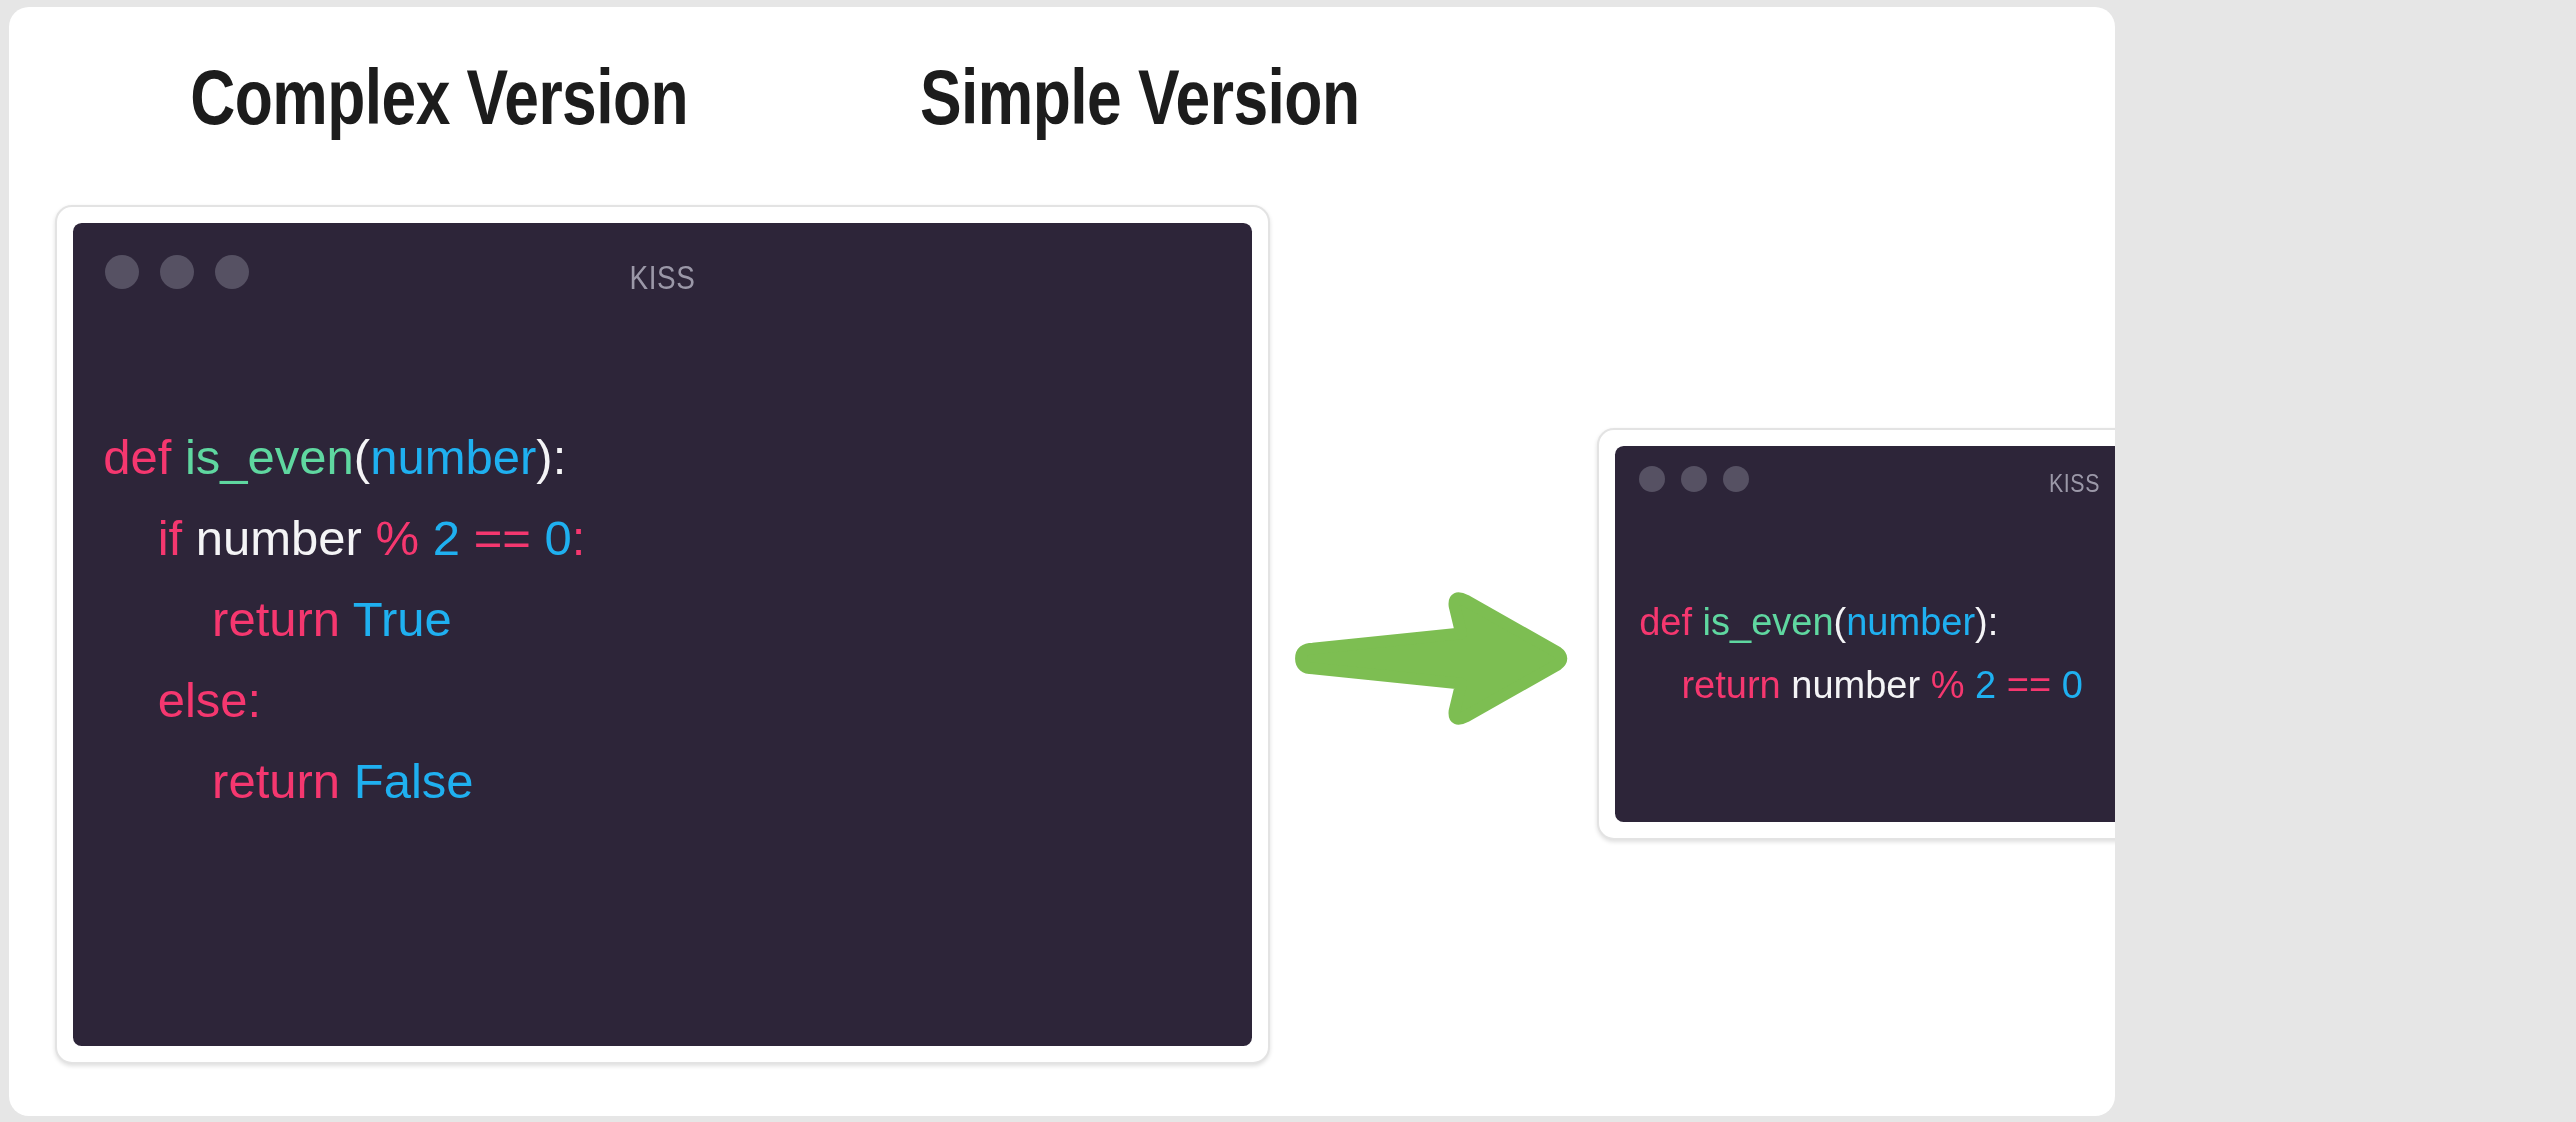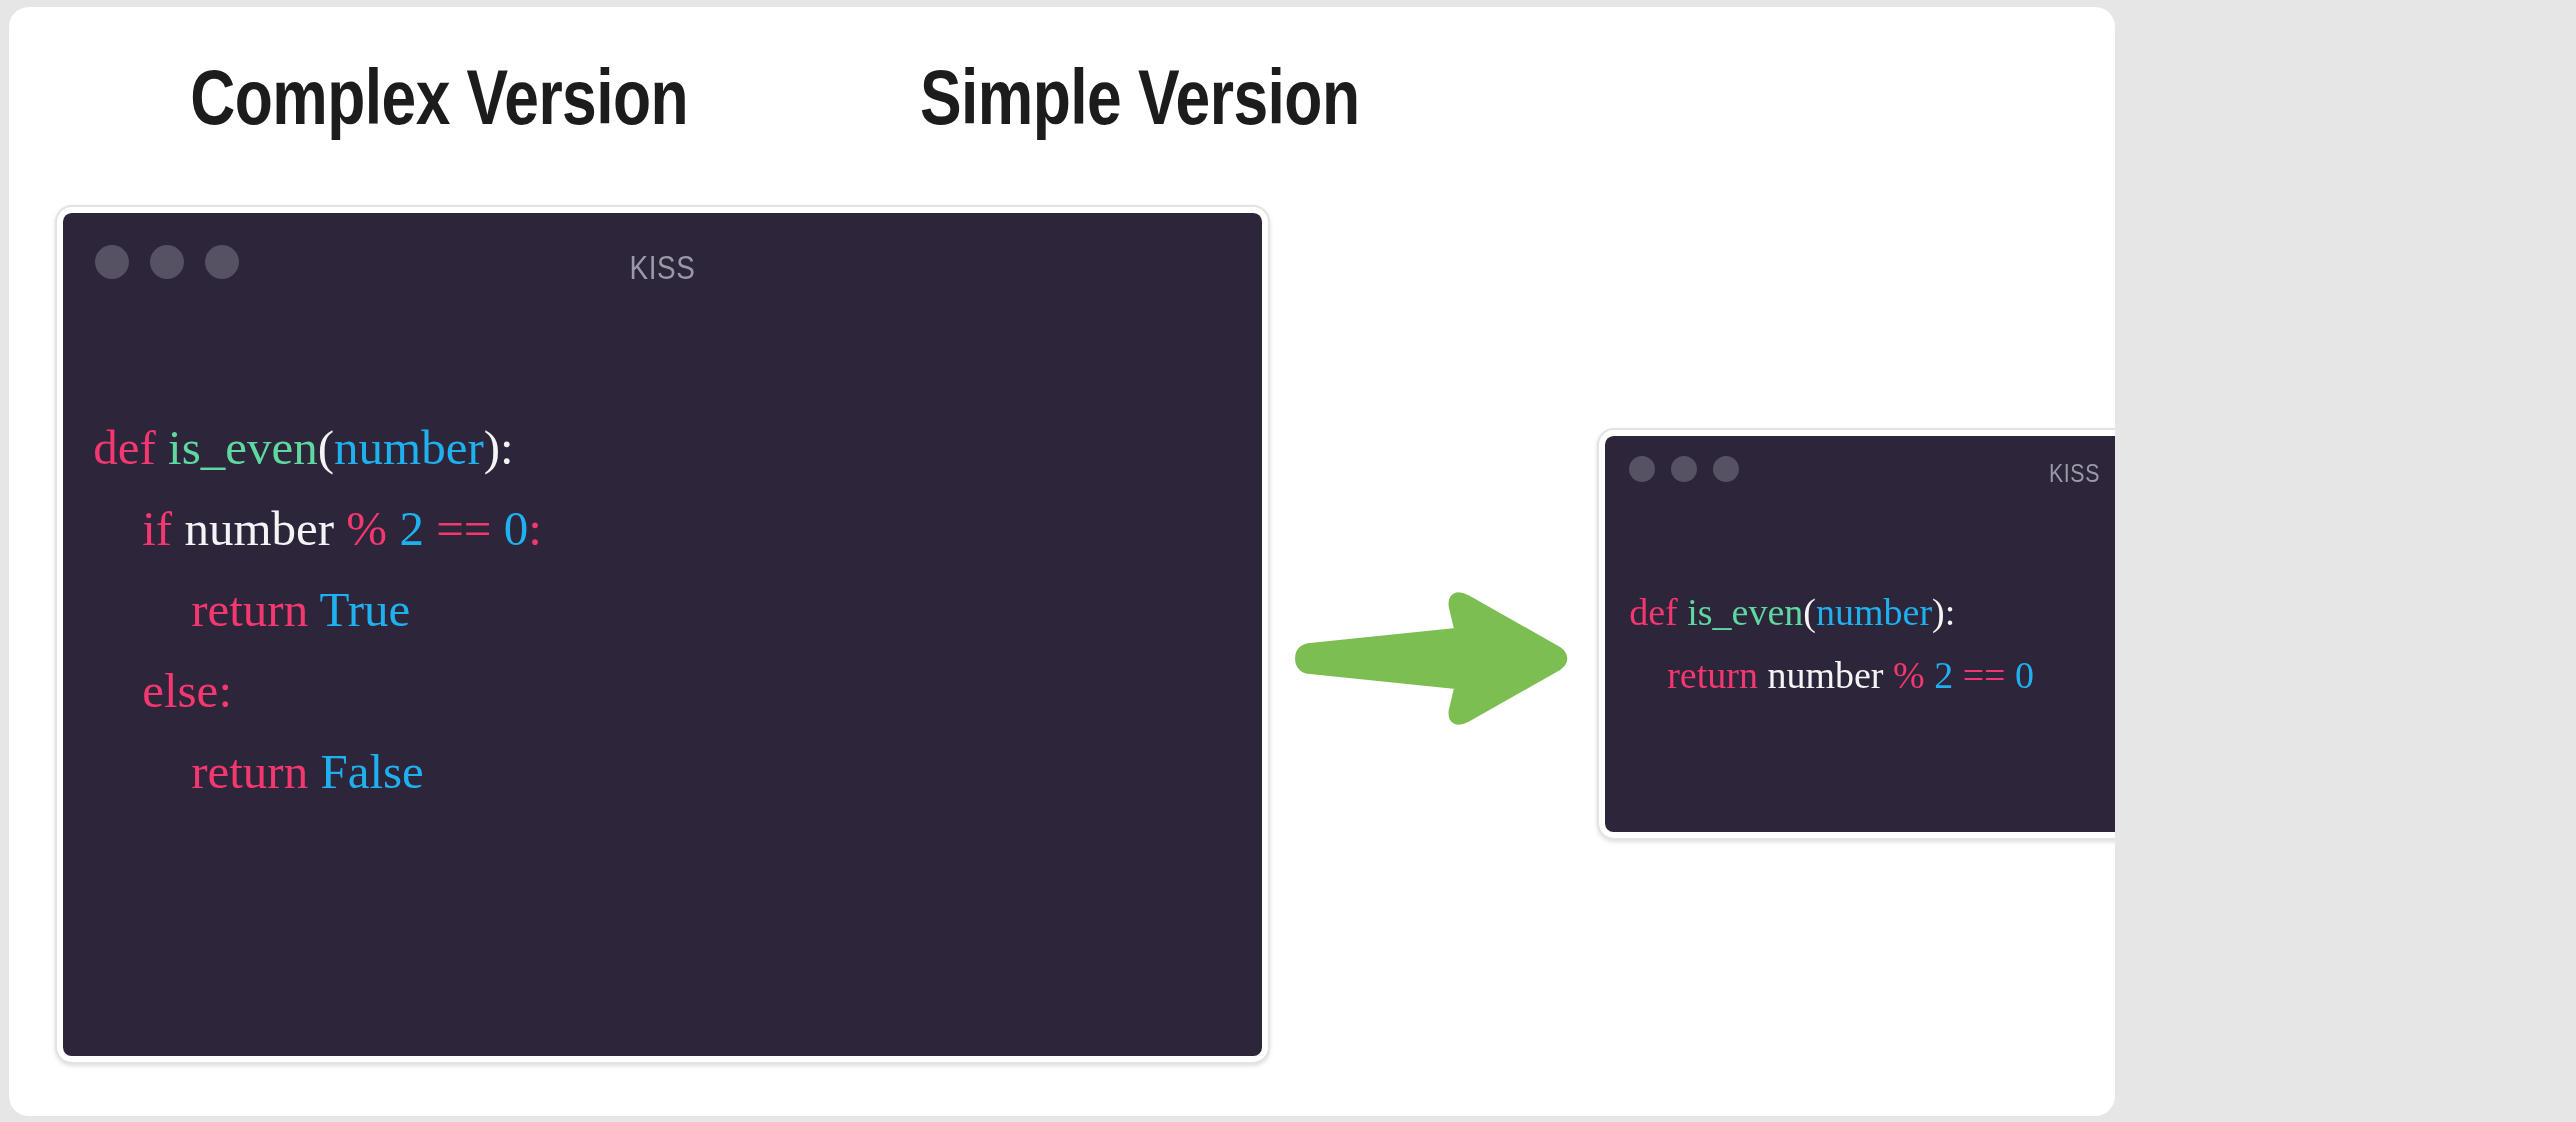--- a/index.html
+++ b/index.html
@@ -38,21 +38,21 @@
     transform: scaleX(0.80);
   }
 
   
   .code-window {
     position: absolute;
     background: #ffffff;
     border: 2px solid #e3e3e3;
     border-radius: 17px;
     box-shadow: 0 2px 4.6px rgba(0,0,0,0.13);
-    padding: 6px;
+    padding: 16px;
   }
   .code-window-inner {
     width: 100%;
     height: 100%;
     background: #2d2539;
     border-radius: 8.6px;
     position: relative;
     overflow: hidden;
   }
 
@@ -74,21 +74,21 @@
     color: #9b98a8;
     font-family: "Liberation Sans", sans-serif;
     font-weight: normal;
     letter-spacing: 0.7px;
     transform: scaleX(0.82);
   }
 
   
   .code-body {
     position: absolute;
-    font-family: Liberation Serif, serif;
+    font-family: Liberation Sans, sans-serif;
     white-space: pre;
     color: #f4f4f6;
   }
   .code-line { white-space: pre; }
 
   .tok-kw   { color: #f5376f; }
   .tok-fn   { color: #5fd7a0; }
   .tok-var  { color: #f4f4f6; }
   .tok-num  { color: #1fb0f0; }
   .tok-punc { color: #f4f4f6; }

